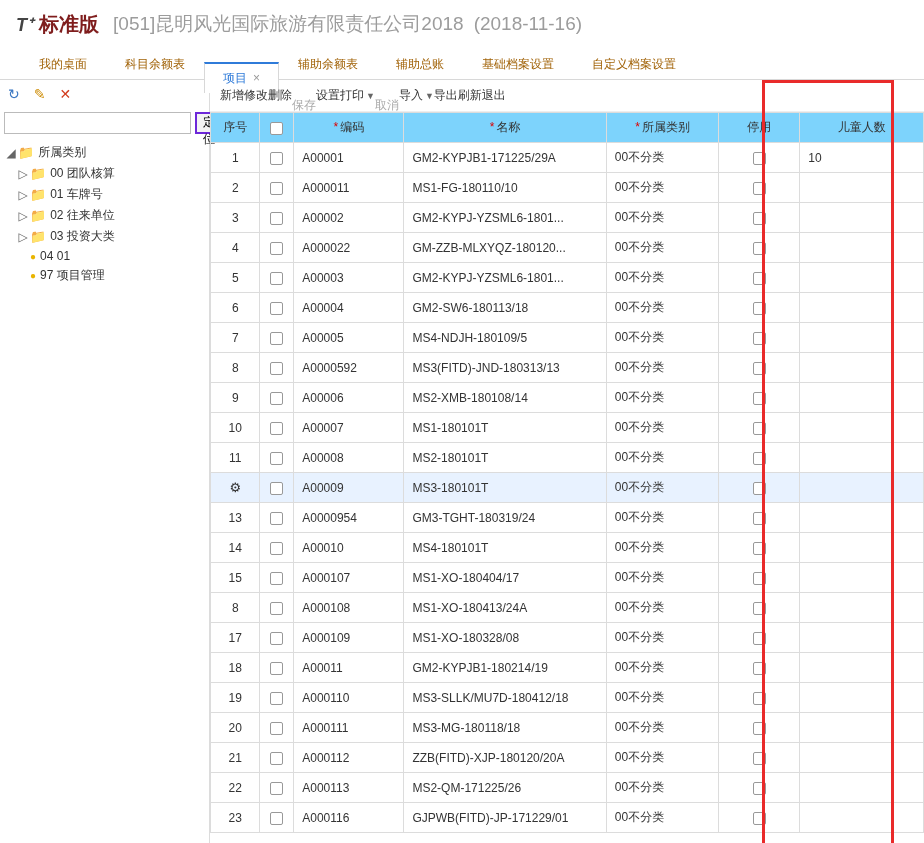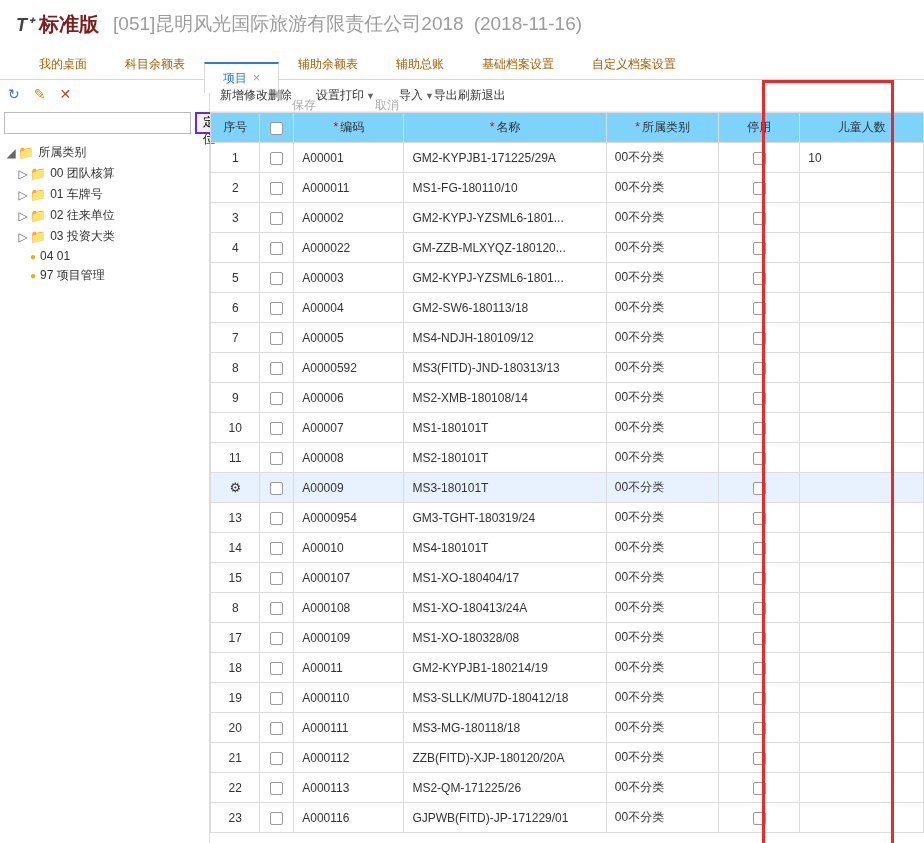--- a/index.html
+++ b/index.html
@@ -209,21 +209,21 @@
               <td>A00004</td>
               <td>GM2-SW6-180113/18</td>
               <td>00不分类</td>
               <td class="center"><span class="chk"></span></td>
               <td></td>
             </tr>
             <tr>
               <td class="center">7</td>
               <td class="center"><span class="chk"></span></td>
               <td>A00005</td>
-              <td>MS4-NDJH-180109/12</td>
+              <td>MS4-NDJH-180109/5</td>
               <td>00不分类</td>
               <td class="center"><span class="chk"></span></td>
               <td></td>
             </tr>
             <tr>
               <td class="center">8</td>
               <td class="center"><span class="chk"></span></td>
               <td>A0000592</td>
               <td>MS3(FITD)-JND-180313/13</td>
               <td>00不分类</td>

